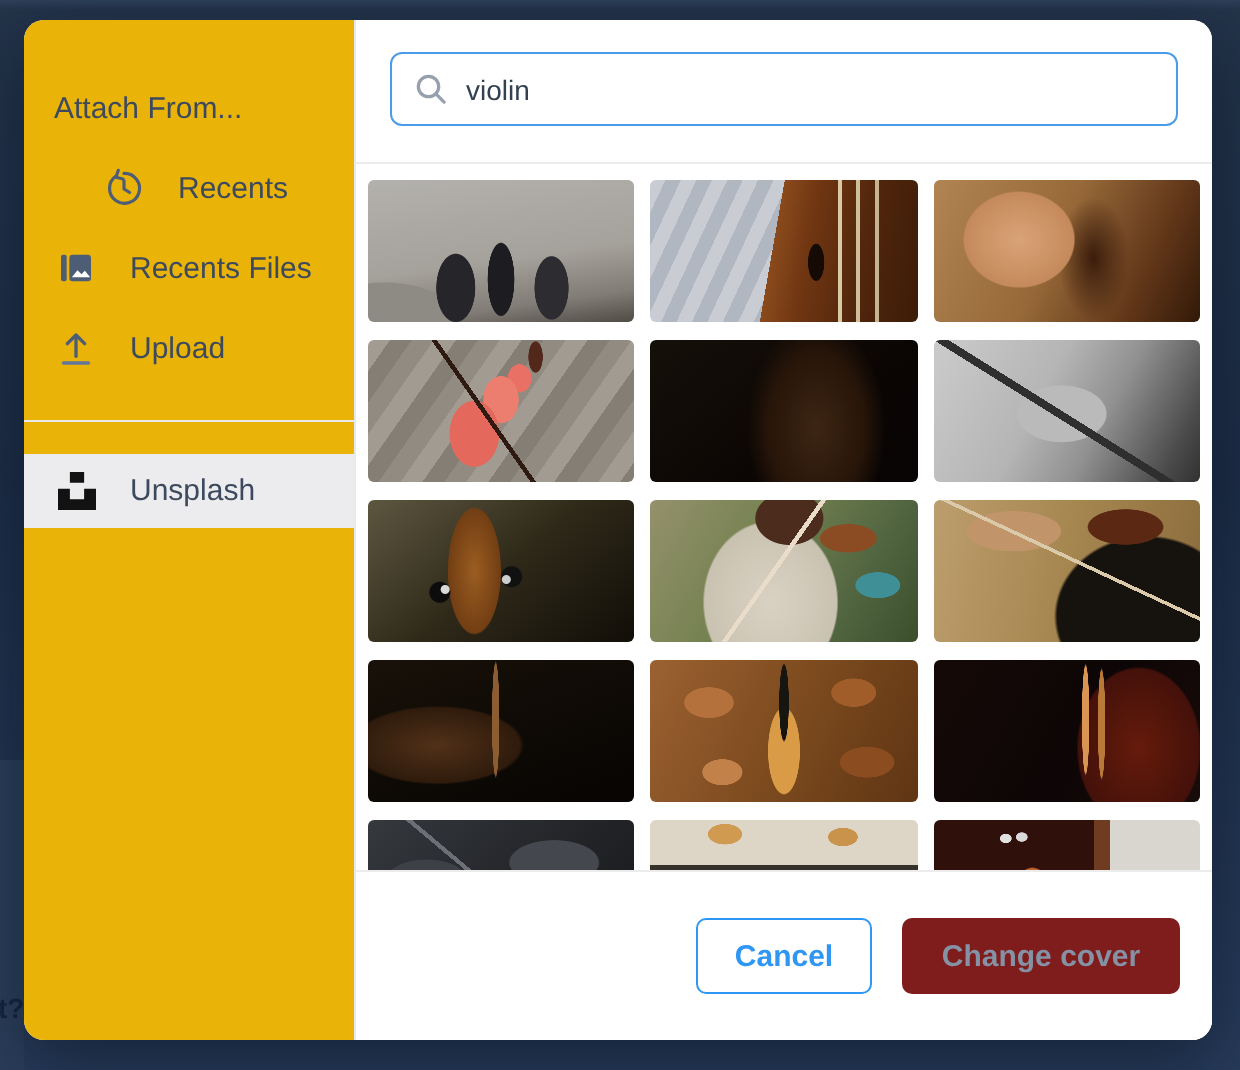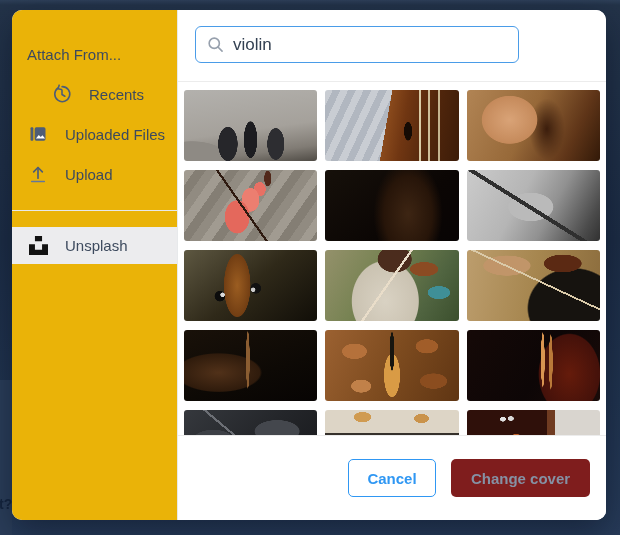--- a/index.html
+++ b/index.html
@@ -27,23 +27,23 @@
   .side-item .lbl { font-size:15px; color:#3d4a5e; white-space:nowrap; }
   .side-item.recents { top:64px;padding-left:40px; }
   .side-item.uploaded { top:104px; }
   .side-item.upload { top:144px; }
   .sidebar-divider { position:absolute; left:0; right:0; top:200px; height:1px; background:#e7e9eb; }
   .side-item.unsplash { top:217px; height:37px; background:#ececee; }
 
   
   .content { flex:1; display:flex; flex-direction:column; position:relative; background:#fff; }
   .search-area { height:71px; position:relative; flex:0 0 71px; }
-  .search-input { position:absolute; left:17px; top:16px; width:324px; height:37px;
+  .search-input { position:absolute; left:17px; top:16px; width:394px; height:37px;
          border:1.5px solid #4a9ce8; border-radius:6px; padding:0 10px 0 37px;
-         font-family:"Liberation Sans",sans-serif; font-size:17px; color:#33405
+         font-family:"Liberation Sans",sans-serif; font-size:14px; color:#33405
          2; color:#334052; outline:none; background:#fff; }
   .search-glyph { position:absolute; left:29px; top:26px; width:17px; height:17px; pointer-events:none; }
   .hdivider { height:1px; flex:0 0 1px; background:#ececec; }
 
   .grid-viewport { height:353px; flex:0 0 353px; overflow:hidden; padding:8px 6px 0 6px; }
   .grid { display:grid; grid-template-columns:repeat(3,1fr); column-gap:8px; row-gap:9px;
          grid-auto-rows:71px; }
   .thumb { border-radius:3px; cursor:pointer; background:#999; }
 
   .footer { flex:1; display:flex; justify-content:flex-end; align-items:flex-start;
@@ -79,21 +79,21 @@
     </div>
 
     <div class="side-item uploaded">
       <span class="ic">
         <svg width="20" height="20" viewBox="0 0 24 24">
           <rect x="3" y="4" width="3.4" height="16" rx="1.2" fill="#4e5d76"></rect>
           <rect x="8" y="4" width="13" height="16" rx="2" fill="#4e5d76"></rect>
           <path d="M9.5 17.5 l3.4-4.2 2.4 2.4 2-2.1 3.2 3.9 z" fill="#ffffff"></path>
         </svg>
       </span>
-      <span class="lbl">Uploaded Files</span>
+      <span class="lbl">Recents Files</span>
     </div>
 
     <div class="side-item upload">
       <span class="ic">
         <svg width="20" height="20" viewBox="0 0 24 24" fill="none" stroke="#4e5d76" stroke-width="2" stroke-linecap="round" stroke-linejoin="round">
           <path d="M12 17 V4.5"></path>
           <path d="M6.8 9.4 L12 4.2 L17.2 9.4"></path>
           <path d="M4.5 21 h15" stroke="#63779c"></path>
         </svg>
       </span>

